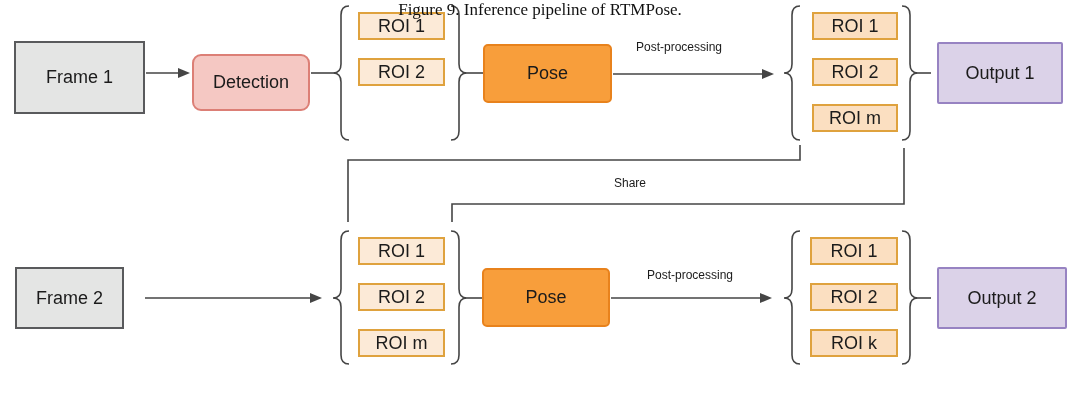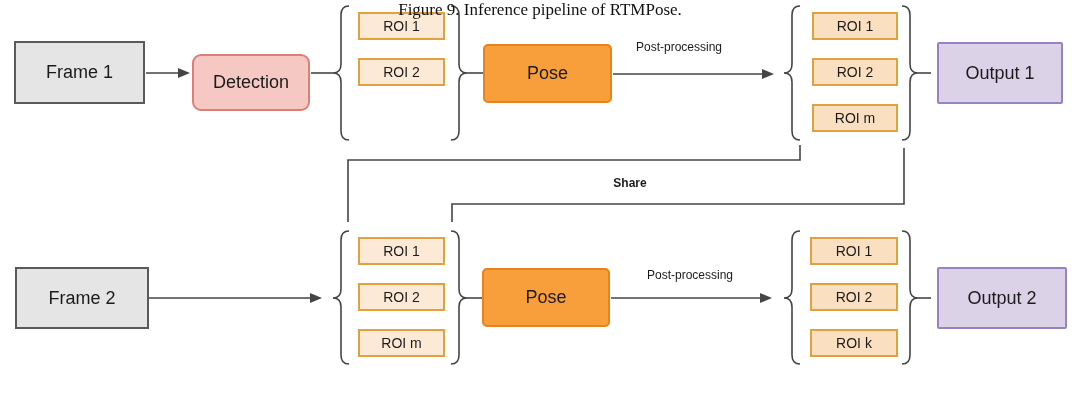--- a/index.html
+++ b/index.html
@@ -45,21 +45,21 @@
     border: 2px solid var(--output-border, #9783c2);
     border-radius: 2px;
   }
   .roi-box {
     position: absolute;
     display: flex;
     align-items: center;
     justify-content: center;
     box-sizing: border-box;
     border: 2px solid var(--roi-border, #dfa23e);
-    font-size: 14px;
+    font-size: 18px;
     white-space: nowrap;
   }
   .roi-light { background: var(--roi-fill-light, #fcead7); }
   .roi-dark  { background: var(--roi-fill-dark, #fbdfc1); }
 
   .flow-label {
     position: absolute;
     text-align: center;
     font-size: 12px;
     white-space: nowrap;
@@ -100,40 +100,40 @@
     <path class="stroke" d="M 349 231 Q 341 231 341 240 L 341 289 Q 341 298 333 298 Q 341 298 341 307 L 341 355 Q 341 364 349 364"></path>
     <path class="stroke" d="M 451 231 Q 459 231 459 240 L 459 289 Q 459 298 467 298 Q 459 298 459 307 L 459 355 Q 459 364 451 364"></path>
     <line class="stroke" x1="467" y1="298" x2="482" y2="298"></line>
     <line class="stroke" x1="611" y1="298" x2="760" y2="298"></line>
     <polygon class="head" points="772,298 760,293 760,303"></polygon>
     <path class="stroke" d="M 800 231 Q 792 231 792 240 L 792 289 Q 792 298 784 298 Q 792 298 792 307 L 792 355 Q 792 364 800 364"></path>
     <path class="stroke" d="M 902 231 Q 910 231 910 240 L 910 289 Q 910 298 918 298 Q 910 298 910 307 L 910 355 Q 910 364 902 364"></path>
     <line class="stroke" x1="918" y1="298" x2="931" y2="298"></line>
   </svg>
 
-  <div class="box frame-box" style="left:14px; top:41px; width:131px; height:63px;">Frame 1</div>
+  <div class="box frame-box" style="left:14px; top:41px; width:131px; height:73px;">Frame 1</div>
 
   <div class="box detection-box" style="left:192px; top:45px; width:118px; height:57px;">Detection</div>
 
   <div class="roi-box roi-light" style="left:358px; top:12px;  width:87px; height:28px;">ROI 1</div>
   <div class="roi-box roi-light" style="left:358px; top:58px;  width:87px; height:28px;">ROI 2</div>
 
   <div class="box pose-box" style="left:483px; top:44px; width:129px; height:59px;">Pose</div>
 
   <div class="flow-label" style="left:599px; top:40px; width:160px;">Post-processing</div>
 
   <div class="roi-box roi-dark" style="left:812px; top:12px;  width:86px; height:28px;">ROI 1</div>
   <div class="roi-box roi-dark" style="left:812px; top:58px;  width:86px; height:28px;">ROI 2</div>
   <div class="roi-box roi-dark" style="left:812px; top:104px; width:86px; height:28px;">ROI m</div>
 
   <div class="box output-box" style="left:937px; top:42px; width:126px; height:62px;">Output 1</div>
 
-  <div class="flow-label" style="left:565px; top:176px; width:130px;font-weight:bold;">Share</div>
+  <div class="flow-label" style="left:565px; top:176px; width:130px;">Share</div>
 
-  <div class="box frame-box" style="left:15px; top:267px; width:134px; height:62px;">Frame 2</div>
+  <div class="box frame-box" style="left:15px; top:267px; width:109px; height:62px;">Frame 2</div>
 
   <div class="roi-box roi-light" style="left:358px; top:237px; width:87px; height:28px;">ROI 1</div>
   <div class="roi-box roi-light" style="left:358px; top:283px; width:87px; height:28px;">ROI 2</div>
   <div class="roi-box roi-light" style="left:358px; top:329px; width:87px; height:28px;">ROI m</div>
 
   <div class="box pose-box" style="left:482px; top:268px; width:128px; height:59px;">Pose</div>
 
   <div class="flow-label" style="left:610px; top:268px; width:160px;">Post-processing</div>
 
   <div class="roi-box roi-dark" style="left:810px; top:237px; width:88px; height:28px;">ROI 1</div>

